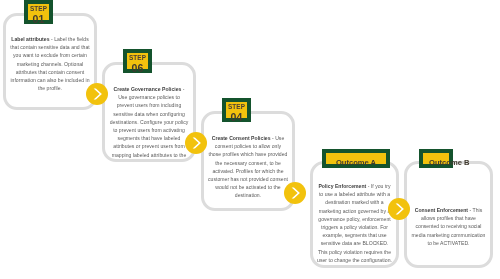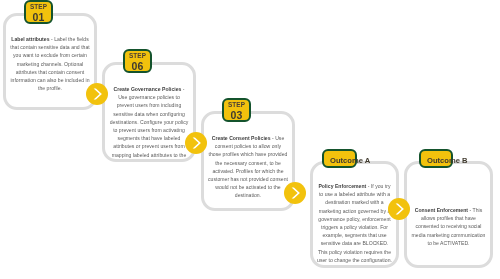--- a/index.html
+++ b/index.html
@@ -59,22 +59,22 @@
   #card-4 .card-body { top: 18px; }
 
   #card-5 { left: 404px; top: 161px; width: 89px;  height: 107px; }
   #card-5 .card-body { top: 42px; }
 
   
   .badge {
     position: absolute;
     box-sizing: border-box;
     background: #f2c20d;
-    border: 2px solid #14532d;
-    border-radius: 6px;
+    border: 4px solid #14532d;
+    border-radius: 0;
     text-align: center;
     z-index: 5;
   }
   .badge-step {
     width: 29px;
     height: 24px;
     padding-top: 1px;
   }
   .badge-step .b-kicker {
     display: block;
@@ -98,21 +98,21 @@
     line-height: 19px;
     font-size: 7.6px;
     font-weight: bold;
     color: #403a2e;
     white-space: nowrap;
   }
 
   #badge-1 { left: 24px;  top: 0px; }
   #badge-2 { left: 123px; top: 49px; }
   #badge-3 { left: 222px; top: 98px; }
-  #badge-4 { left: 322px; top: 149px; width: 35px; }
+  #badge-4 { left: 322px; top: 149px; width: 68px; }
   #badge-5 { left: 419px; top: 149px; width: 34px; }
 
   
   .arrow {
     position: absolute;
     width: 22px;
     height: 22px;
     border-radius: 50%;
     background: #f2c20d;
     z-index: 6;
@@ -148,21 +148,21 @@
   <div class="badge badge-step" id="badge-2">
     <span class="b-kicker">STEP</span>
     <span class="b-num">06</span>
   </div>
 
   <div class="card" id="card-3">
     <div class="card-body"><b>Create Consent Policies</b><span> - </span><span>Use consent policies to allow only those profiles which have provided the necessary consent, to be activated. Profiles for which the customer has not provided consent would not be activated to the destination.</span></div>
   </div>
   <div class="badge badge-step" id="badge-3">
     <span class="b-kicker">STEP</span>
-    <span class="b-num">03</span>
+    <span class="b-num">04</span>
   </div>
 
   <div class="card" id="card-4">
     <div class="card-body"><b>Policy Enforcement</b><span> - </span><span>If you try to use a labeled attribute with a destination marked with a marketing action governed by a governance policy, enforcement triggers a policy violation. For example, segments that use sensitive data are BLOCKED. This policy violation requires the user to change the configuration.</span></div>
   </div>
   <div class="badge badge-outcome" id="badge-4"><span>Outcome A</span></div>
 
   <div class="card" id="card-5">
     <div class="card-body"><b>Consent Enforcement</b><span> - </span><span>This allows profiles that have consented to receiving social media marketing communication to be ACTIVATED.</span></div>
   </div>

